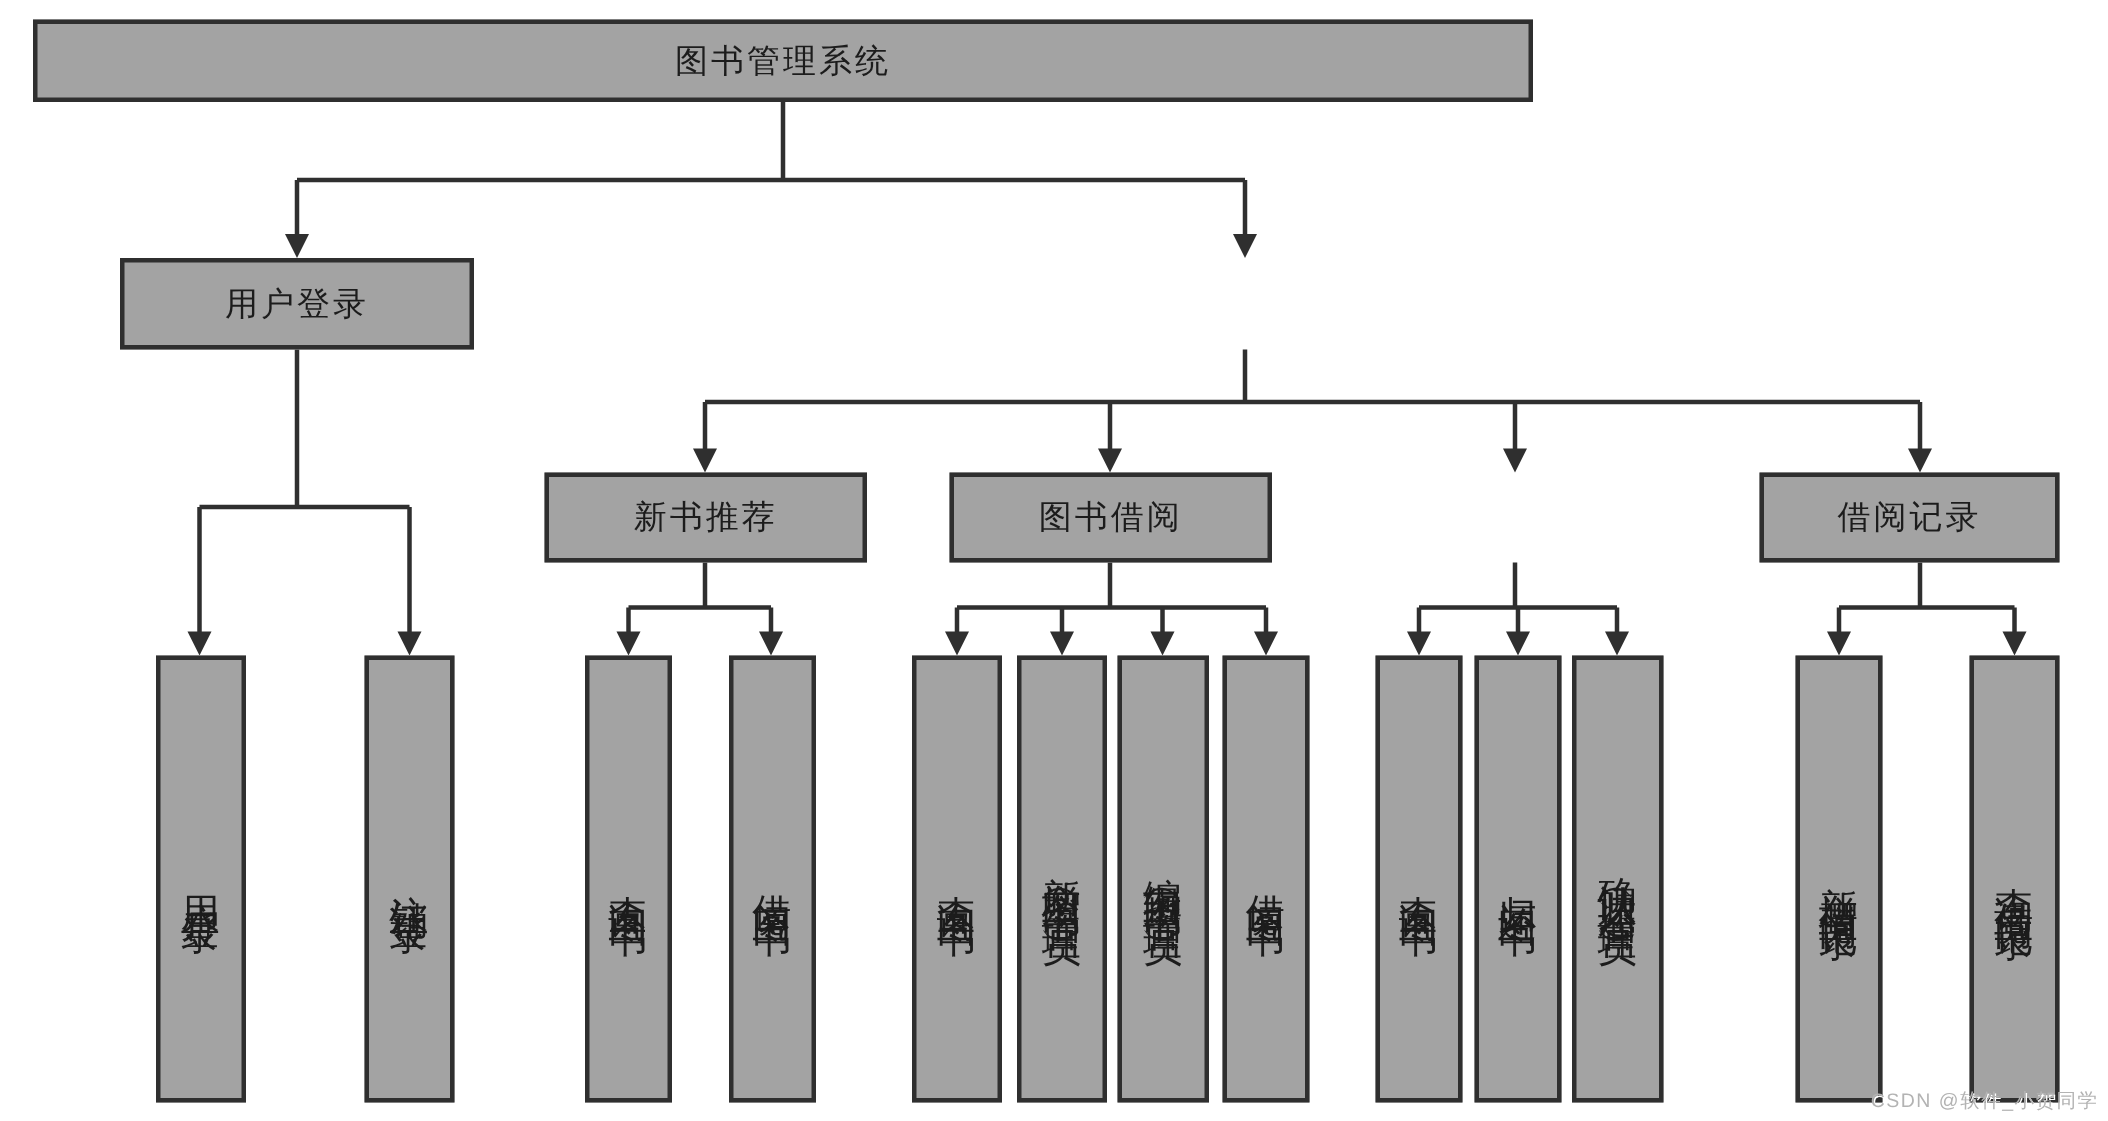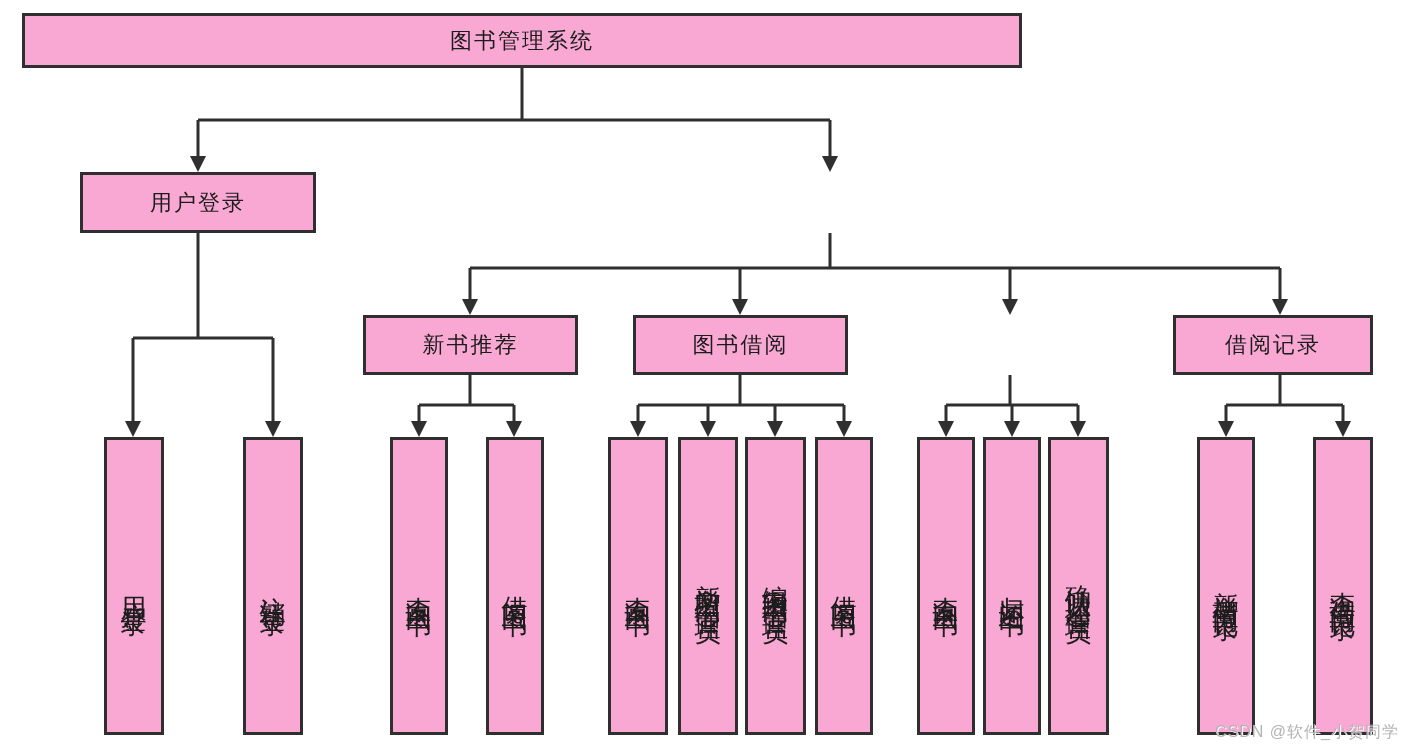--- a/index.html
+++ b/index.html
@@ -18,42 +18,42 @@
     font-family:"Liberation Sans","DejaVu Sans",sans-serif;
     color:var(--text);
   }
   #connectors{position:absolute;left:0;top:0;width:1405px;height:747px;}
   #connectors path.line{stroke:var(--line);stroke-width:3;fill:none;}
   #connectors path.arrow{fill:var(--line);stroke:none;}
   .box{
     position:absolute;
     box-sizing:border-box;
     border:3px solid var(--border);
-    background:#f9a8d4;
+    background:#a3a3a3;
     display:flex;
     align-items:center;
     justify-content:center;
   }
   .box.h span{
     font-size:22px;
     letter-spacing:2px;
     white-space:nowrap;
   }
   .box.v span{
     writing-mode:vertical-rl;
     text-orientation:mixed;
     font-size:26px;
     letter-spacing:5px;
     line-height:1;
   }
   .watermark{
     position:absolute;
     right:6px;
     bottom:4px;
-    font-size:16px;
+    font-size:13px;
     color:var(--watermark);
     letter-spacing:1px;
     text-shadow:1px 1px 0 #ffffff;
     white-space:nowrap;
   }
 </style>
 </head>
 <body>
 
 <div id="stage">

